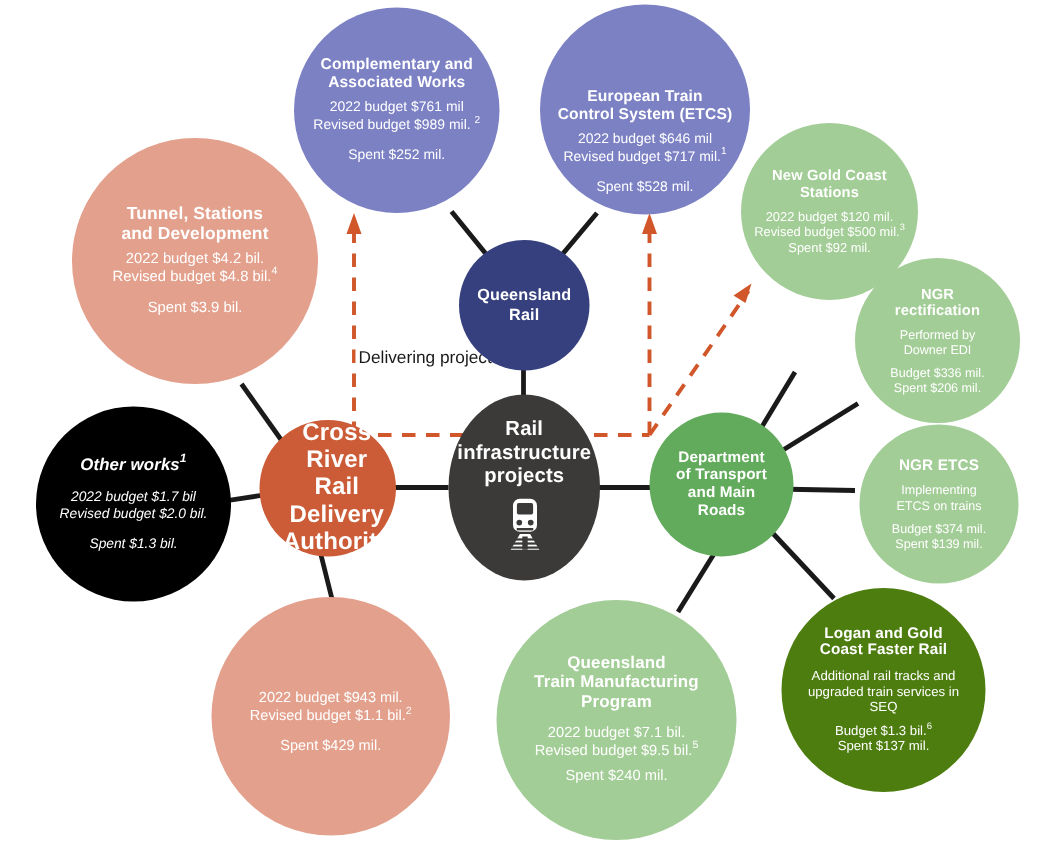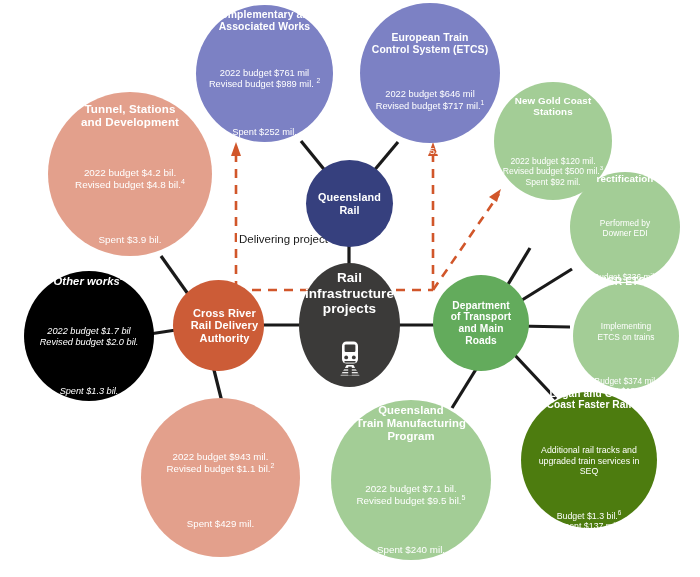--- a/index.html
+++ b/index.html
@@ -30,21 +30,20 @@
     position: absolute;
     box-sizing: border-box;
     border-radius: 50%;
     display: flex;
     flex-direction: column;
     align-items: center;
     justify-content: center;
     text-align: center;
     color: #ffffff;
     padding: 4px;
-    gap: 17px;
   }
   .node .title {
     font-weight: bold;
     line-height: 1.14;
     letter-spacing: 0.1px;
   }
   .node .sub {
     line-height: 1.2;
   }
   .node .lines {
@@ -217,21 +216,21 @@
     </div>
     <div class="gap-md"></div>
     <div class="lines">Spent $1.3 bil.</div>
   </div>
 
   <div class="node" style="left:306px; top:160px; width:87px; height:87px; background:#36407e;">
     <div class="title" style="font-size:10.8px;">Queensland<br>Rail</div>
   </div>
 
   <div class="node" style="left:173px; top:280px; width:91px; height:91px; background:#cc5c37;">
-    <div class="title" style="font-size:11px;margin-left:12px;">Cross River<br>Rail Delivery<br>Authority</div>
+    <div class="title" style="font-size:16px;margin-left:12px;">Cross River<br>Rail Delivery<br>Authority</div>
   </div>
 
   <div class="node" style="left:433px; top:275px; width:96px; height:96px; background:#63ab5c;">
     <div class="title" style="font-size:10.2px;">Department<br>of Transport<br>and Main<br>Roads</div>
   </div>
 
   <div class="node" id="node-center" style="left:299px; top:263px; width:101px; height:124px; background:#3b3a39; border-radius:50%;">
     <div class="title">Rail<br>infrastructure<br>projects</div>
     <div class="train-icon">
       <svg width="34" height="36" viewBox="0 0 34 36" aria-hidden="true">

